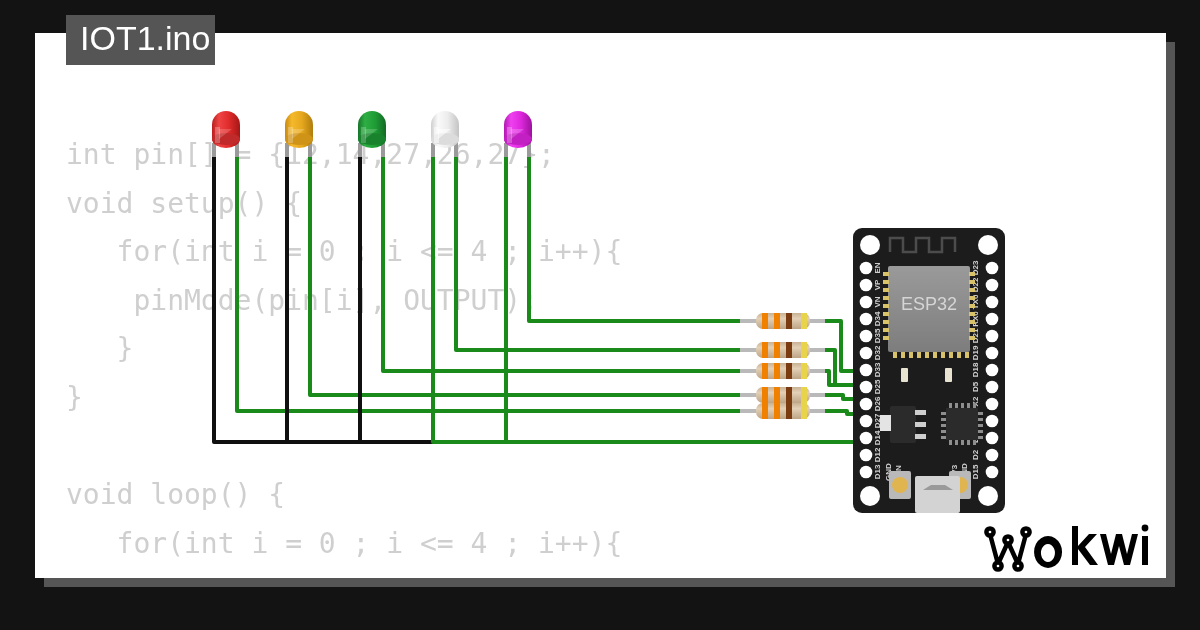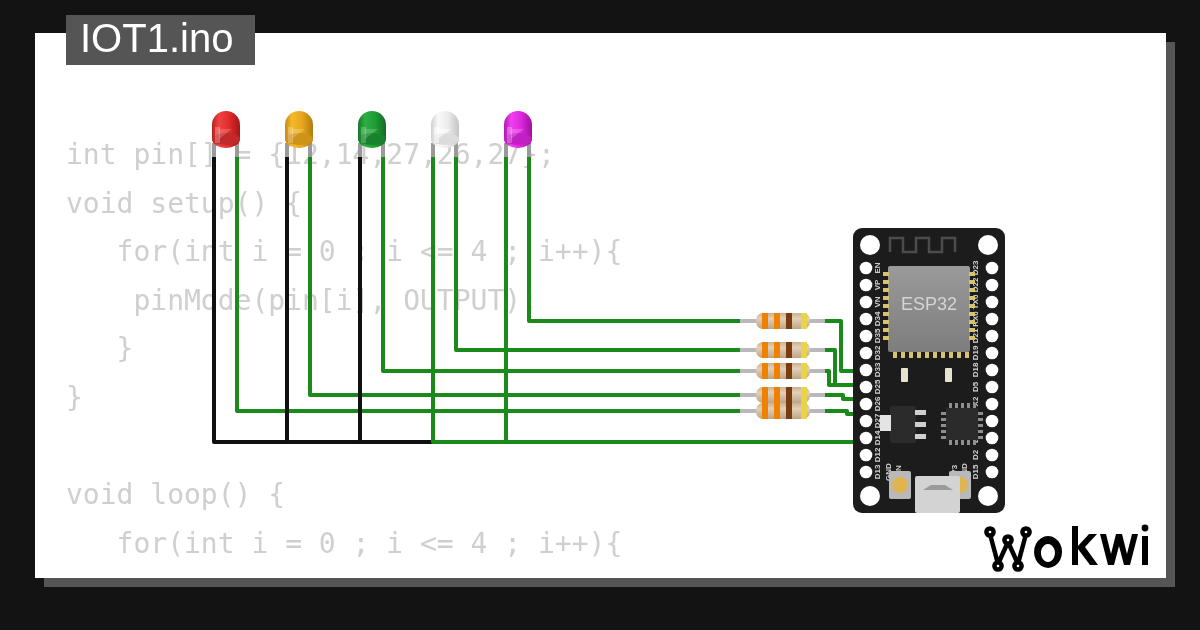--- a/index.html
+++ b/index.html
@@ -18,24 +18,24 @@
     background:#555555;
   }
   .paper{
     position:absolute;left:35px;top:33px;width:1131px;height:545px;
     background:#ffffff;
   }
 
   
   .title-badge{
     position:absolute;left:66px;top:15px;
-    padding:4px 22px 7px 14px;
+    padding:4px 5px 7px 14px;
     background:#555555;
     color:#ffffff;
-    font-size:40px;
+    font-size:34px;
     line-height:39px;
     letter-spacing:0px;
     z-index:40;
     white-space:nowrap;
   }
 
   
   .code{
     position:absolute;left:66px;top:103px;
     color:#cfcfcf;

